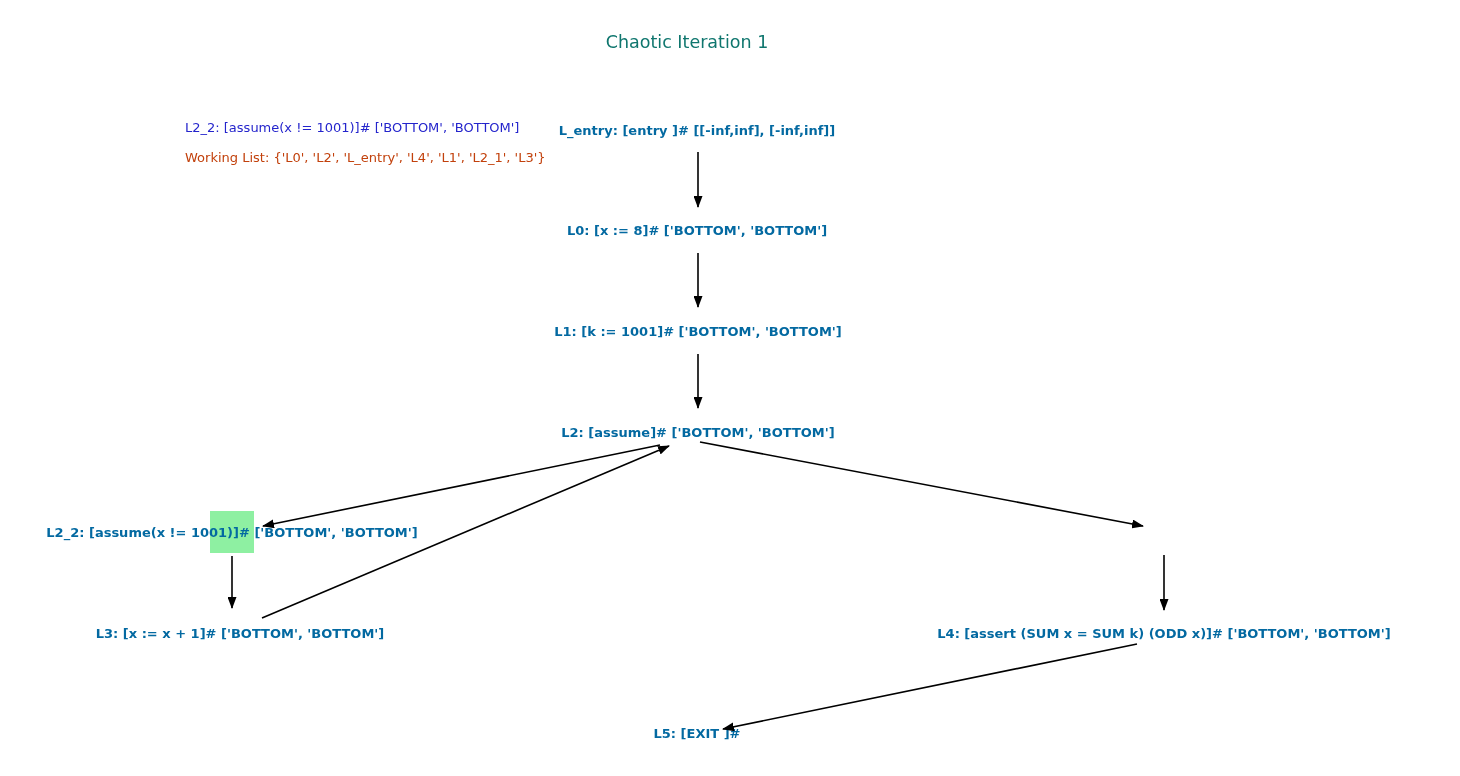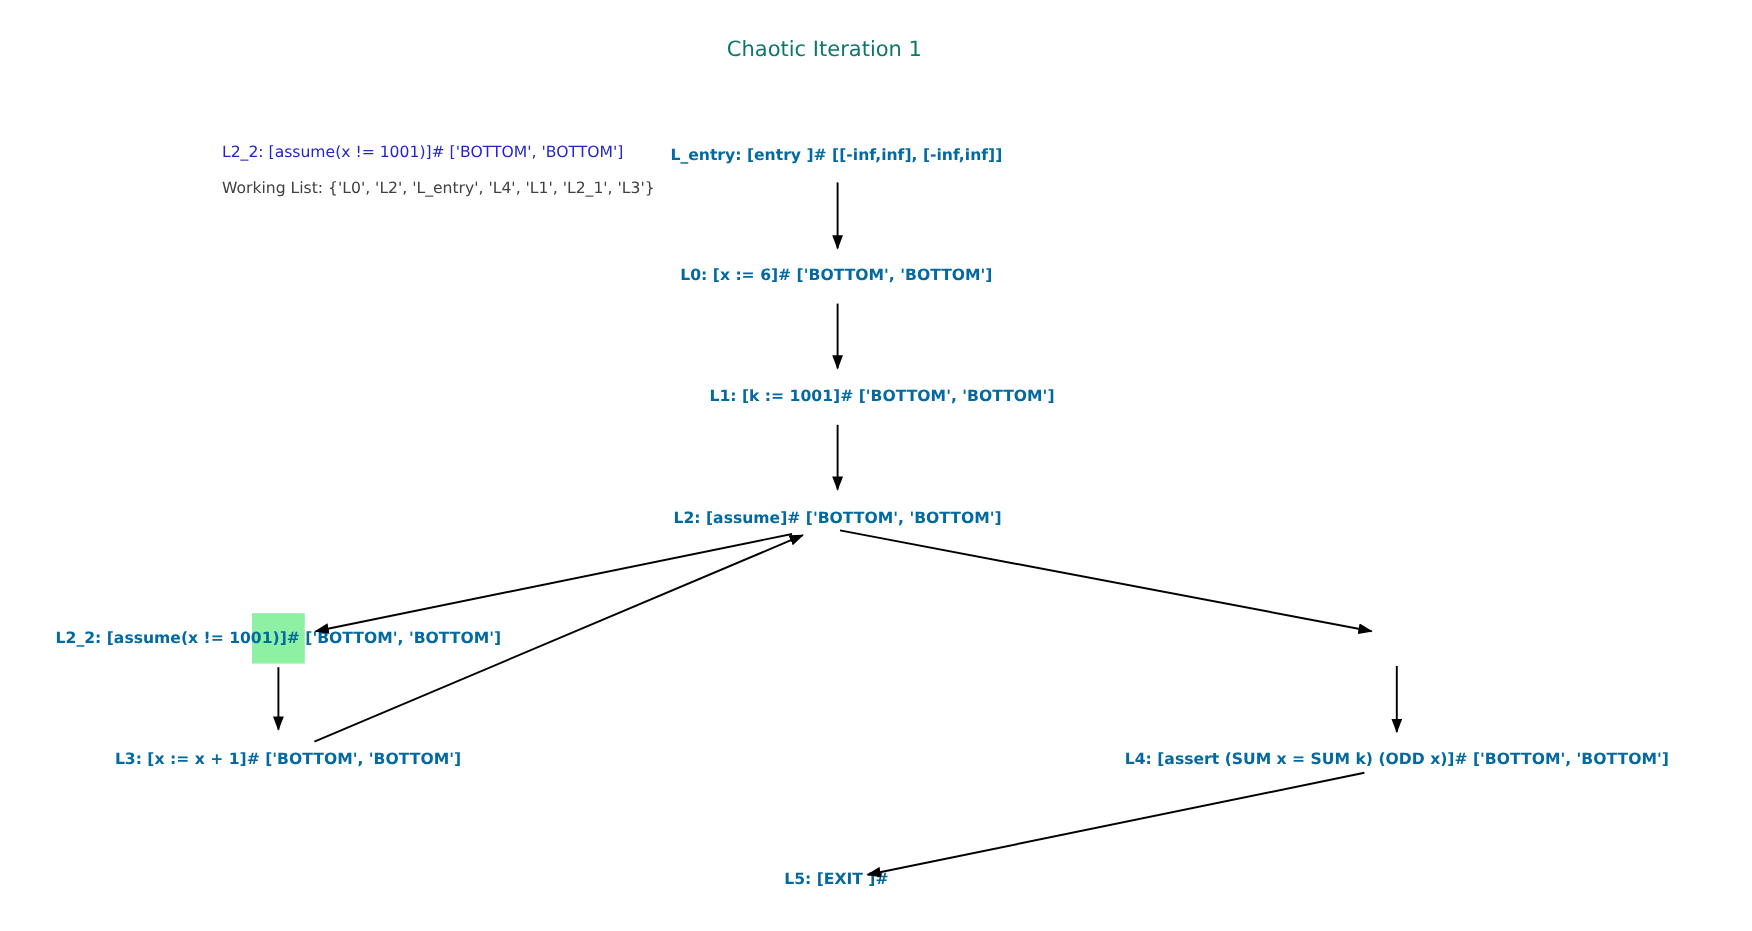--- a/index.html
+++ b/index.html
@@ -54,27 +54,27 @@
   }
 </style>
 </head>
 <body>
 
 <div class="canvas">
 
   <div class="title">Chaotic Iteration 1</div>
 
   <div class="note line1" style="color: rgb(36, 36, 204);">L2_2: [assume(x != 1001)]# ['BOTTOM', 'BOTTOM']</div>
-  <div class="note line2" style="color: #404040;">Working List: {'L0', 'L2', 'L_entry', 'L4', 'L1', 'L2_1', 'L3'}</div>
+  <div class="note line2" style="color: #c2410c;">Working List: {'L0', 'L2', 'L_entry', 'L4', 'L1', 'L2_1', 'L3'}</div>
 
   <div class="highlight" style="left: 210px; top: 511px; width: 44px; height: 42px; background: rgb(142, 240, 162);"></div>
 
   <div class="node" style="left: 697px; top: 130px;">L_entry: [entry ]# [[-inf,inf], [-inf,inf]]</div>
-  <div class="node" style="left: 697px; top: 230px;">L0: [x := 6]# ['BOTTOM', 'BOTTOM']</div>
-  <div class="node" style="left: 698px; top: 331px; margin-left: 37px;">L1: [k := 1001]# ['BOTTOM', 'BOTTOM']</div>
+  <div class="node" style="left: 697px; top: 230px;">L0: [x := 8]# ['BOTTOM', 'BOTTOM']</div>
+  <div class="node" style="left: 698px; top: 331px;">L1: [k := 1001]# ['BOTTOM', 'BOTTOM']</div>
   <div class="node" style="left: 698px; top: 432px;">L2: [assume]# ['BOTTOM', 'BOTTOM']</div>
   <div class="node" style="left: 232px; top: 532px;">L2_2: [assume(x != 1001)]# ['BOTTOM', 'BOTTOM']</div>
   <div class="node" style="left: 240px; top: 633px;">L3: [x := x + 1]# ['BOTTOM', 'BOTTOM']</div>
   <div class="node" style="left: 1164px; top: 633px;">L4: [assert (SUM x = SUM k) (ODD x)]# ['BOTTOM', 'BOTTOM']</div>
   <div class="node" style="left: 697px; top: 733px;">L5: [EXIT ]#</div>
 
   <svg class="edges" width="1460" height="776" viewBox="0 0 1460 776">
     <defs>
       <marker id="arrow" markerWidth="12" markerHeight="9" refX="11" refY="4.5" orient="auto" markerUnits="userSpaceOnUse">
         <path d="M0,0 L12,4.5 L0,9 z" fill="#000000"></path>

